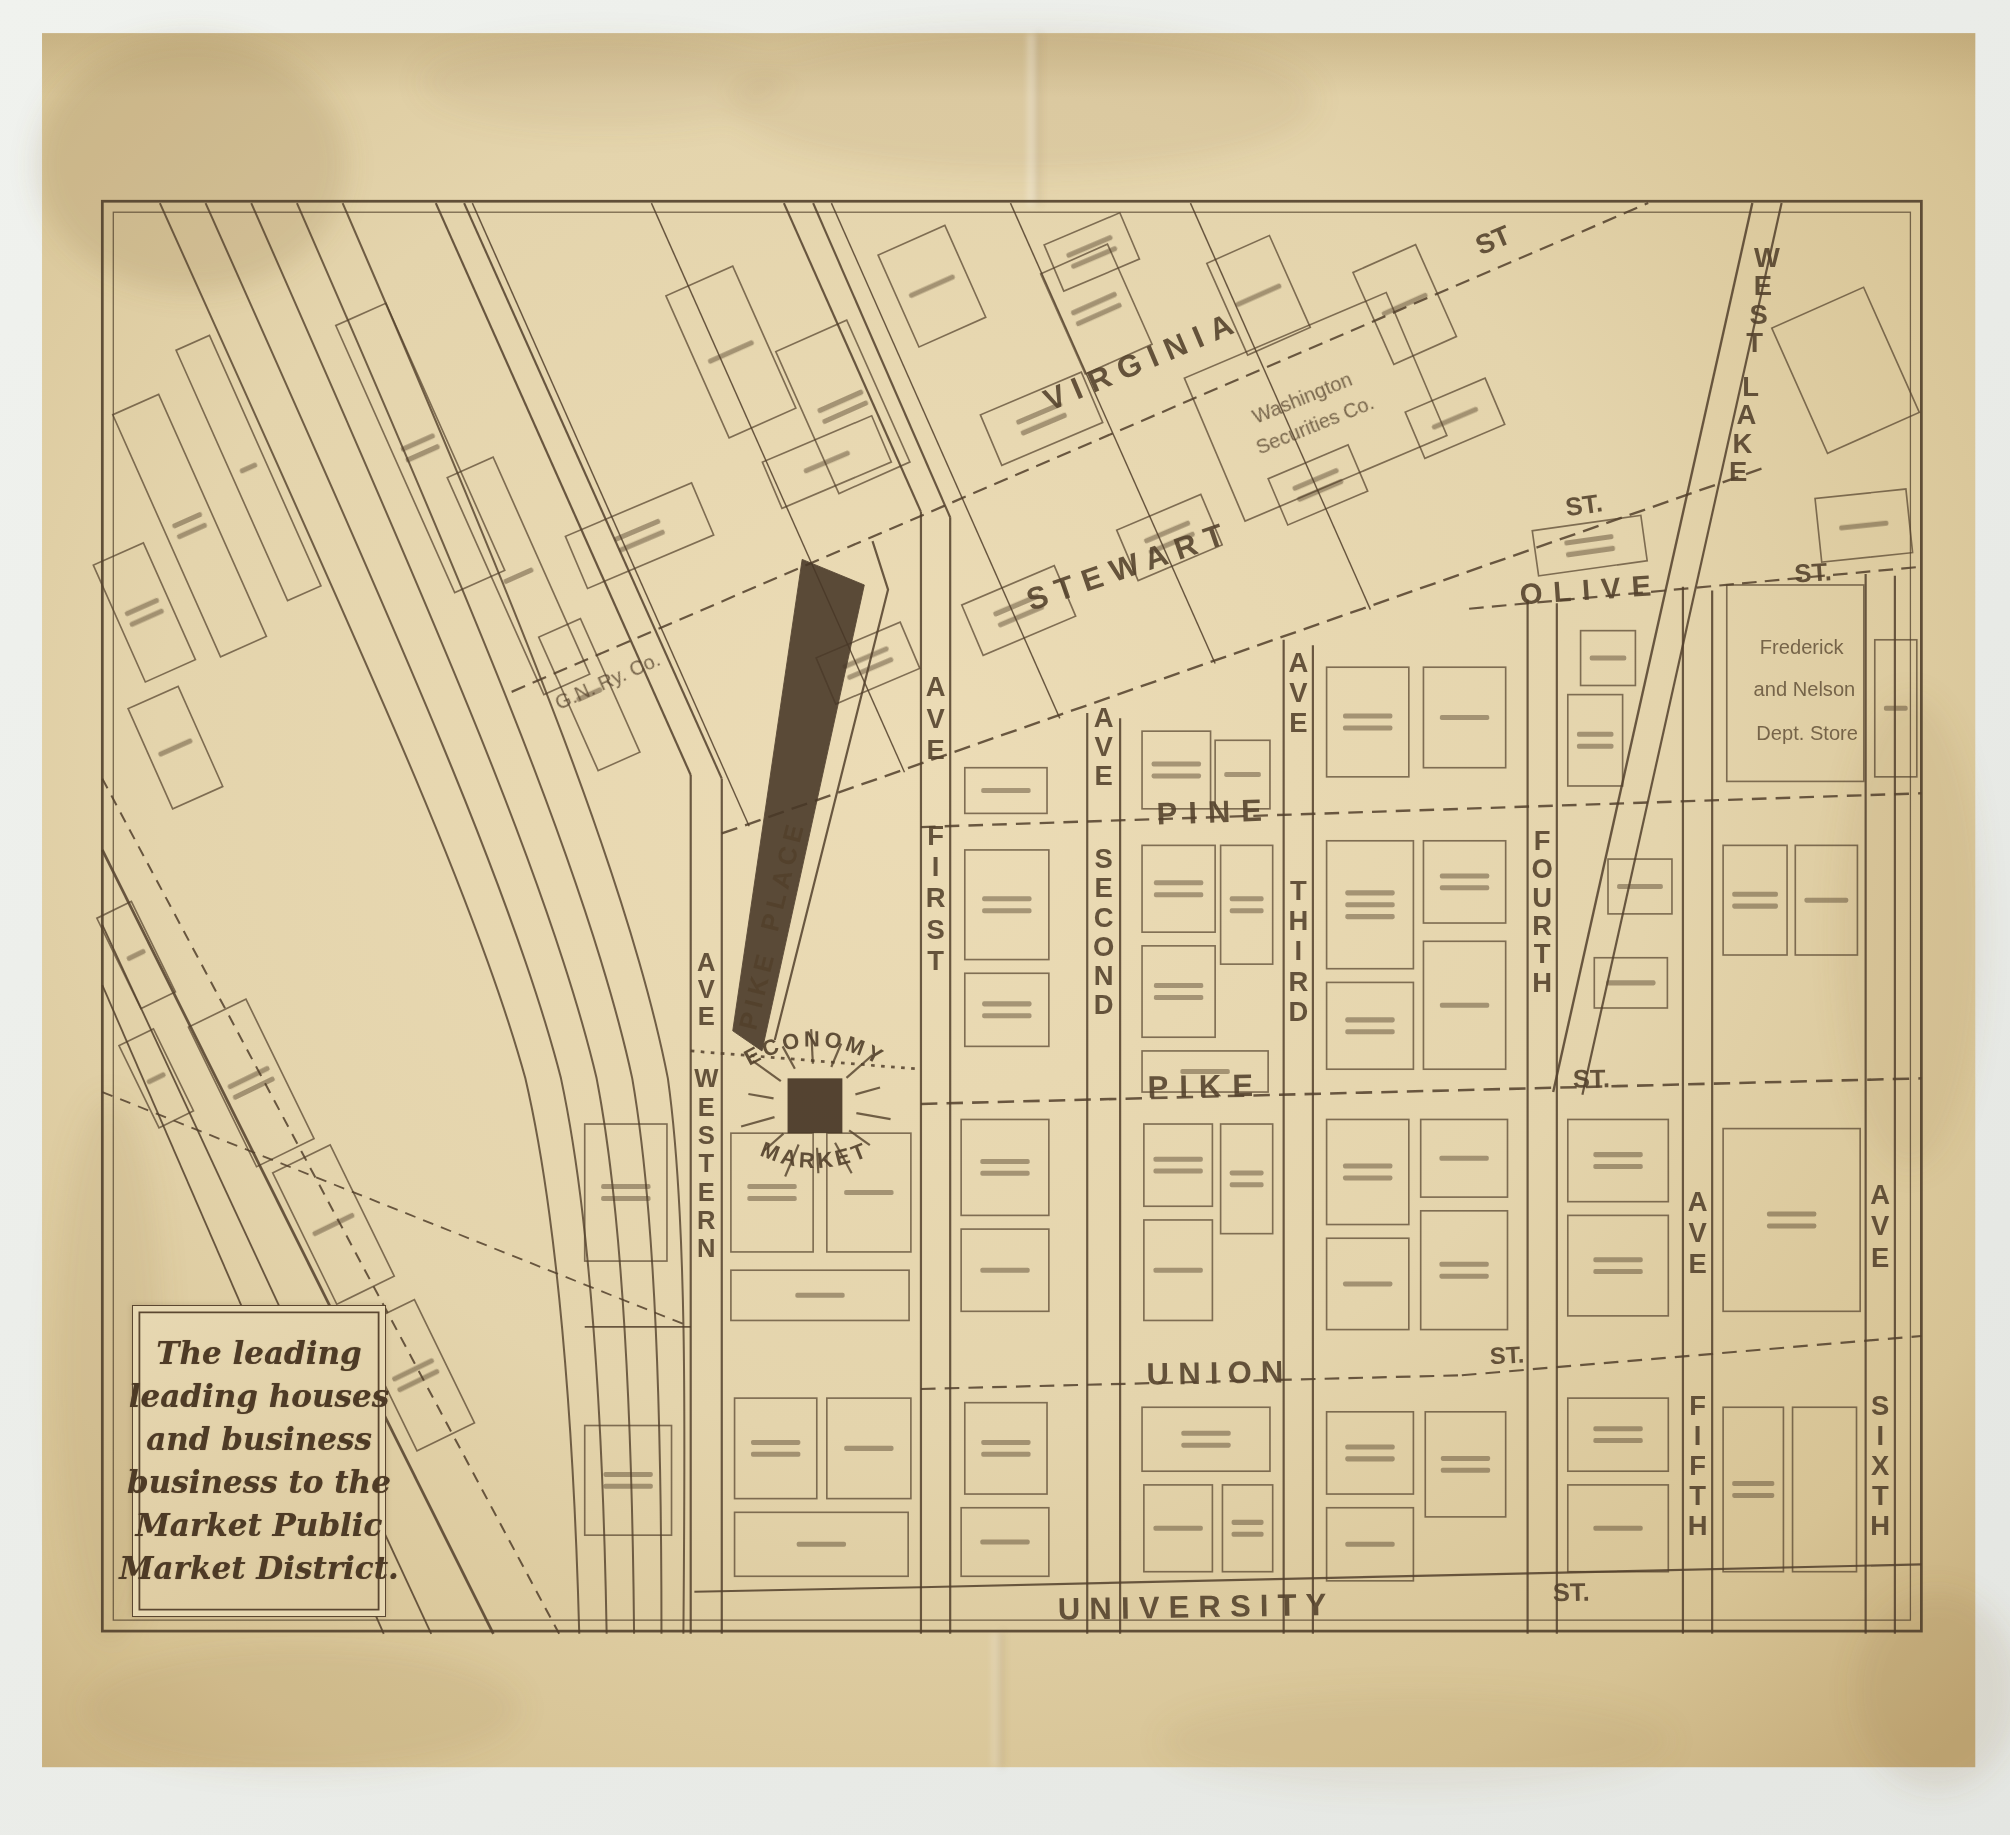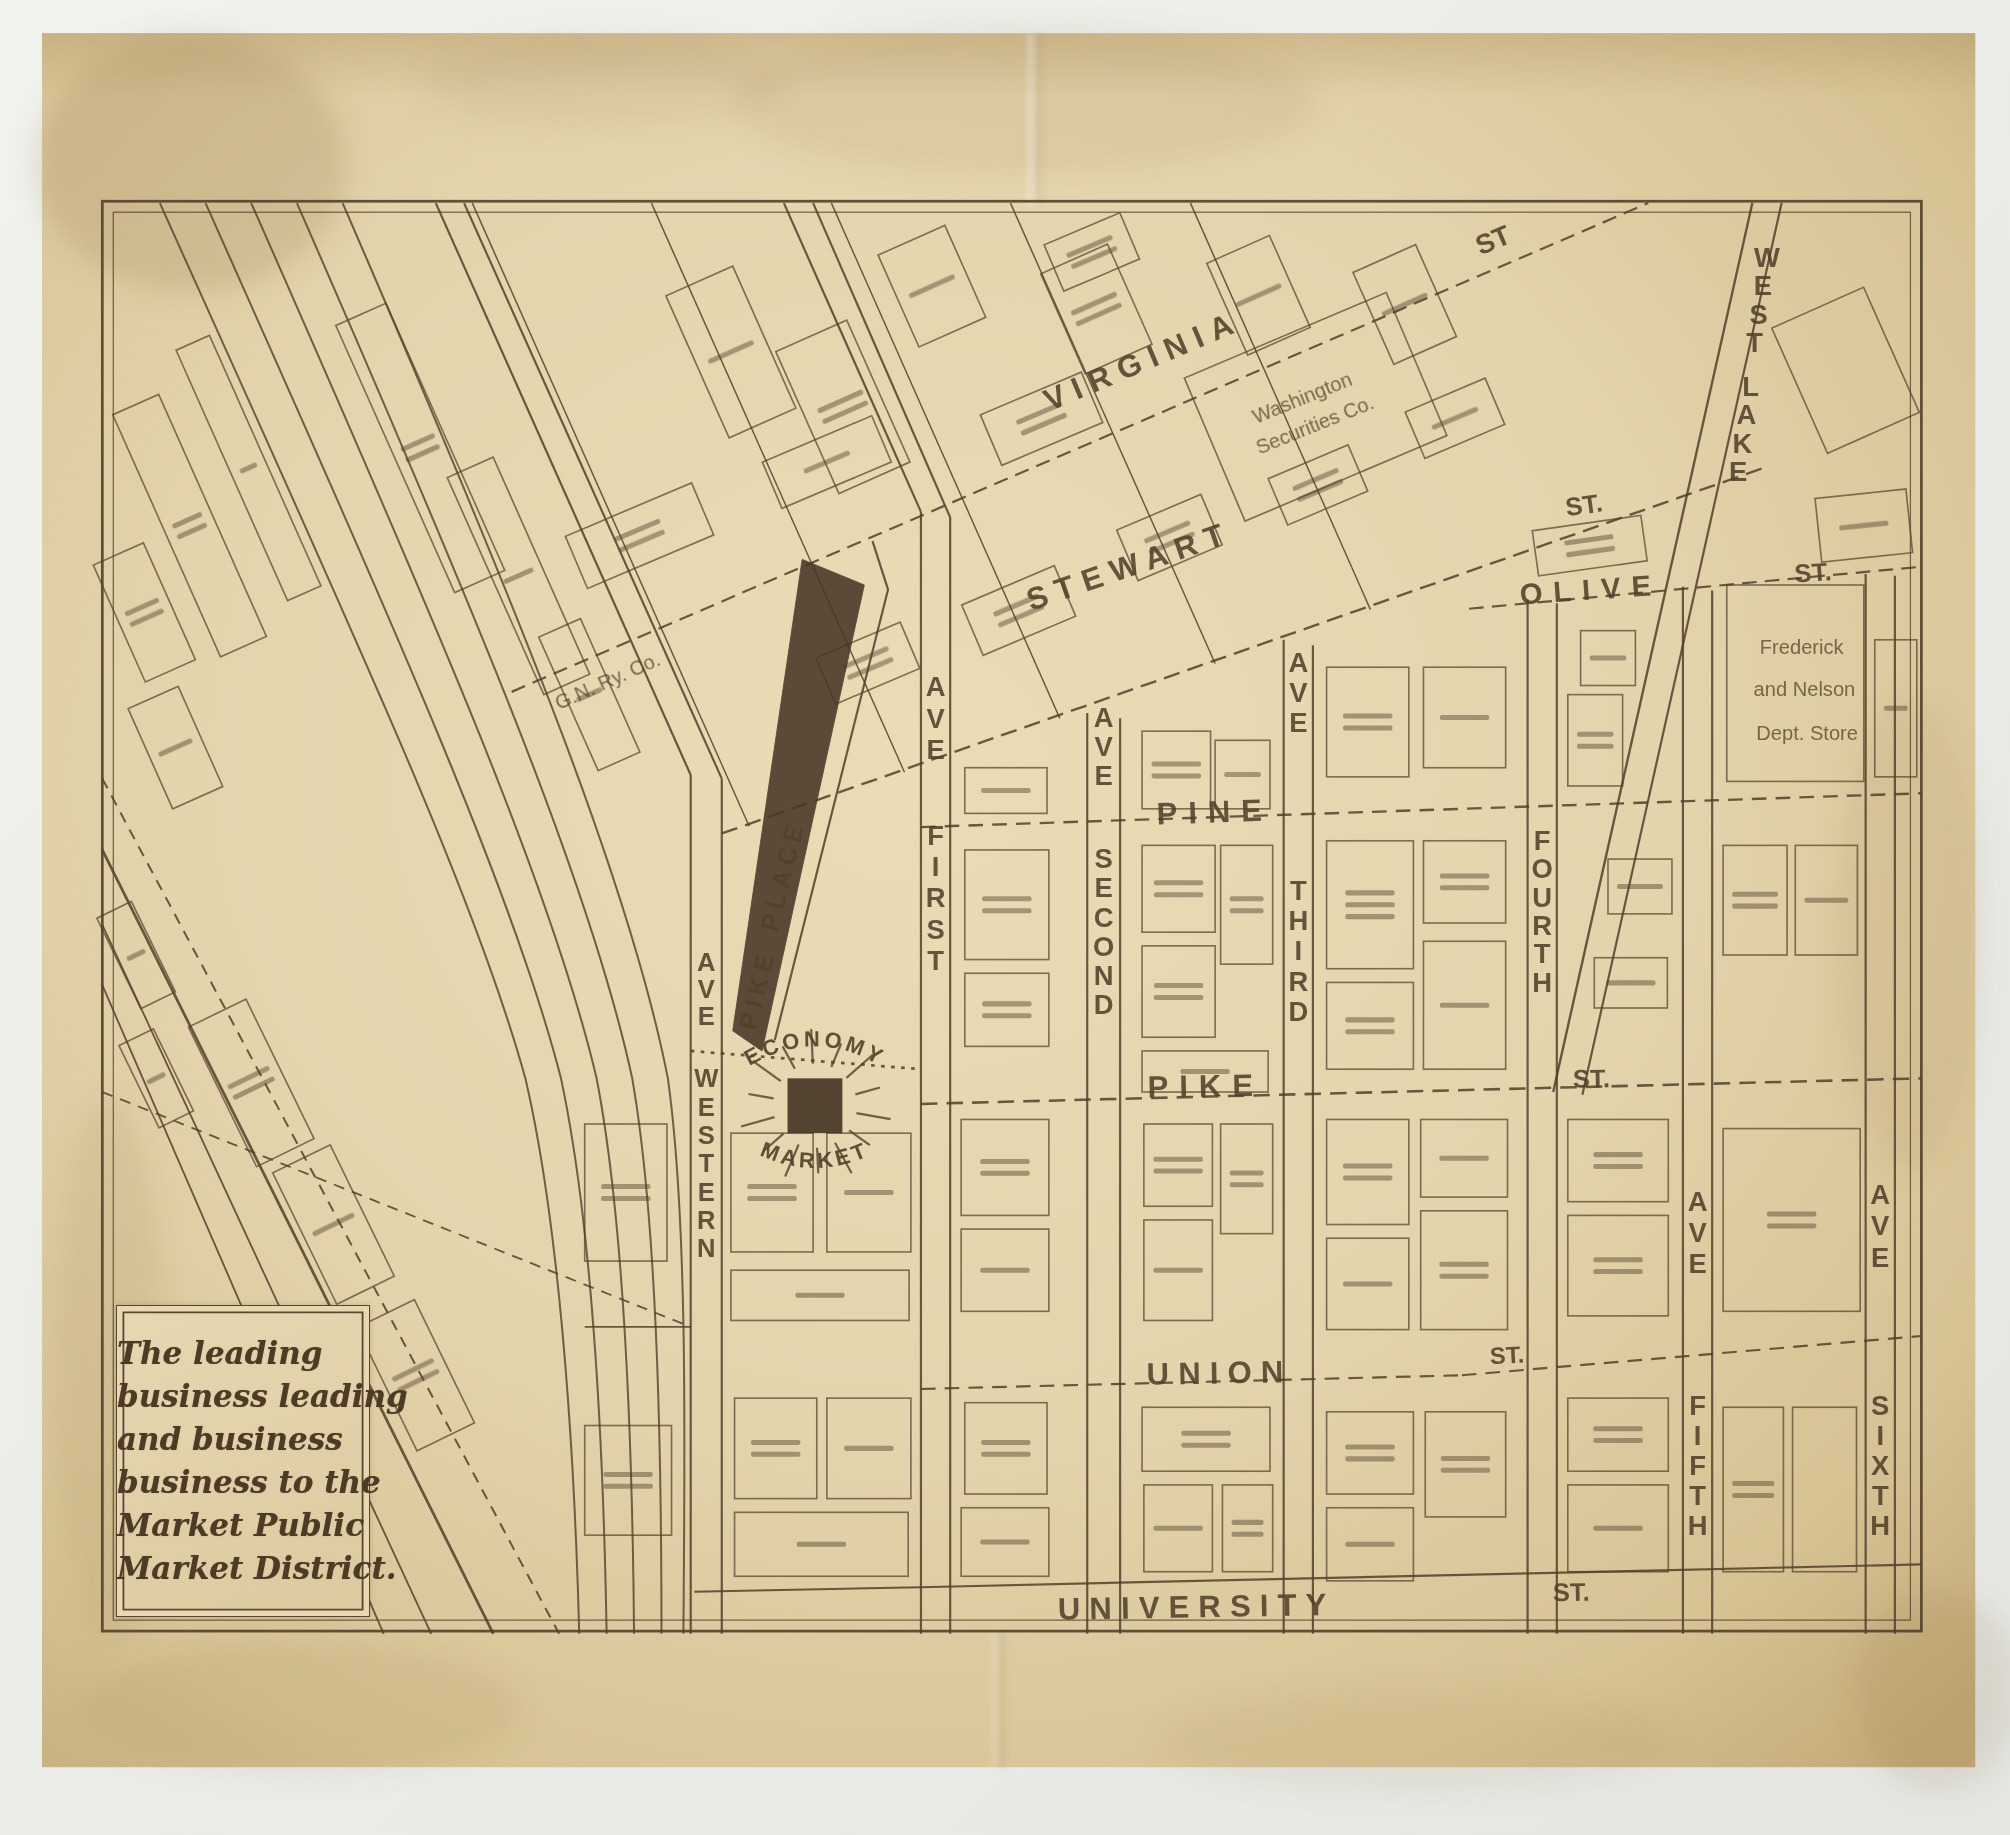--- a/index.html
+++ b/index.html
@@ -1,18 +1,18 @@
 <!DOCTYPE html>
 <html style="font-size:14.6px"><head>
 <meta charset="utf-8">
 <style>
   html,body{margin:0;padding:0;background:#edefeb;}
   #stage{position:relative;width:2010px;height:1836px;background:linear-gradient(135deg,#f0f2ee 0%,#e9ebe7 60%,#e4e6e2 100%);overflow:hidden;font-family:"Liberation Sans",sans-serif;}
   #mapsvg{position:absolute;left:0;top:0;}
-  .cartouche{position:absolute;left:116px;top:1305px;width:254px;height:312px;background:linear-gradient(160deg,#e7d8b2,#dcc99e);border:1.8px solid #5b4730;box-shadow:inset 0 0 0 5.5px rgba(231,216,178,1), inset 0 0 0 7.3px #5b4730, 0 0 5.5px rgba(90,70,40,.25);display:flex;flex-direction:column;justify-content:center;align-items:flex-start;box-sizing:border-box;}
+  .cartouche{position:absolute;left:132px;top:1305px;width:254px;height:312px;background:linear-gradient(160deg,#e7d8b2,#dcc99e);border:1.8px solid #5b4730;box-shadow:inset 0 0 0 5.5px rgba(231,216,178,1), inset 0 0 0 7.3px #5b4730, 0 0 5.5px rgba(90,70,40,.25);display:flex;flex-direction:column;justify-content:center;align-items:center;box-sizing:border-box;}
   .cartouche .line{font-family:"DejaVu Serif","Liberation Serif",serif;font-style:italic;font-weight:700;font-size:31px;line-height:43px;color:#4e3b26;text-shadow:0 0 0.9px rgba(78,59,38,.55);white-space:nowrap;filter:blur(0.3px);}
 </style>
 </head>
 <body>
 
 <div id="stage">
   <svg id="mapsvg" width="2010" height="1836" viewBox="0 0 2200 2009" xmlns="http://www.w3.org/2000/svg">
     <defs>
       <radialGradient id="paperGrad" cx="45%" cy="42%" r="78%">
         <stop offset="0%" stop-color="#ecdcb6"></stop>
@@ -557,20 +557,20 @@
         <text x="1442" y="472" font-size="22" fill="#52402b" opacity="0.75" font-family="&quot;Liberation Sans&quot;,sans-serif" font-weight="normal" text-anchor="middle" transform="rotate(-22 1442 472)" filter="url(#inkblur)">Securities Co.</text>
         <text x="1972" y="716" font-size="22" fill="#52402b" opacity="0.75" font-family="&quot;Liberation Sans&quot;,sans-serif" font-weight="normal" text-anchor="middle" filter="url(#inkblur)">Frederick</text>
         <text x="1975" y="762" font-size="22" fill="#52402b" opacity="0.75" font-family="&quot;Liberation Sans&quot;,sans-serif" font-weight="normal" text-anchor="middle" filter="url(#inkblur)">and Nelson</text>
         <text x="1978" y="810" font-size="22" fill="#52402b" opacity="0.75" font-family="&quot;Liberation Sans&quot;,sans-serif" font-weight="normal" text-anchor="middle" filter="url(#inkblur)">Dept. Store</text>
         <text x="668" y="752" font-size="22" fill="#52402b" opacity="0.75" font-family="&quot;Liberation Sans&quot;,sans-serif" font-weight="normal" text-anchor="middle" transform="rotate(-24 668 752)" filter="url(#inkblur)">G.N. Ry. Co.</text>
       </g>
   </svg>
 
   <div class="cartouche">
     <div class="line">The leading</div>
-    <div class="line">business leading</div>
+    <div class="line">leading houses</div>
     <div class="line">and business</div>
     <div class="line">business to the</div>
     <div class="line">Market Public</div>
     <div class="line">Market District.</div>
   </div>
 </div>
 
 
 </body></html>

